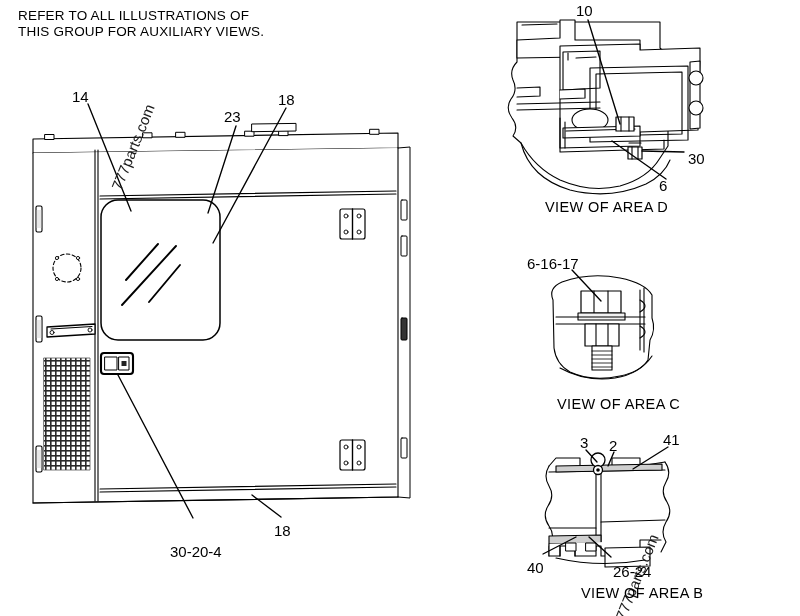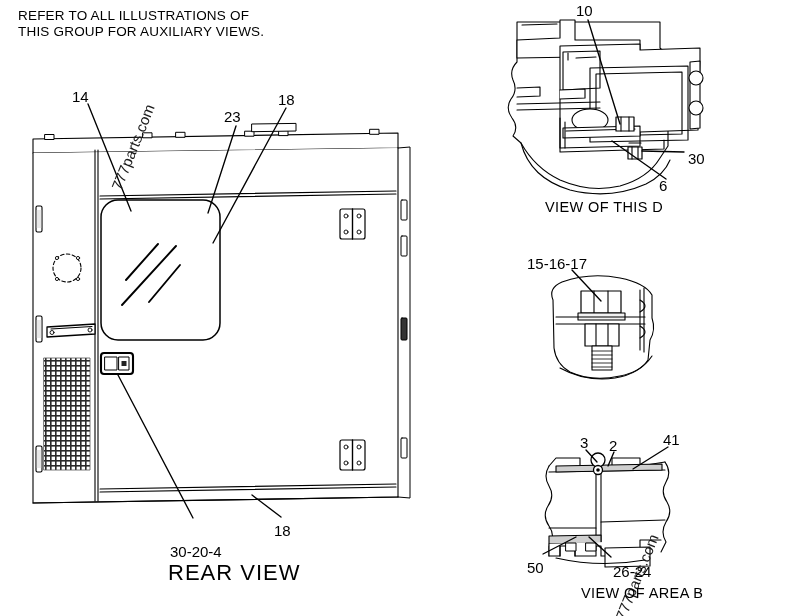--- a/index.html
+++ b/index.html
@@ -320,29 +320,29 @@
 
   <div class="watermark" id="wm1">777parts.com</div>
   <div class="watermark" id="wm2">777parts.com</div>
 
   <div class="callout" style="left:72px;top:88px;">14</div>
   <div class="callout" style="left:224px;top:108px;">23</div>
   <div class="callout" style="left:278px;top:91px;">18</div>
   <div class="callout" style="left:170px;top:522px;margin-top:21px;">30-20-4</div>
   <div class="callout" style="left:274px;top:522px;">18</div>
 
-  <div class="mainlabel" style="left:168px;top:560px;">REAR VIEW</div>
 
   <div class="callout" style="left:576px;top:2px;">10</div>
   <div class="callout" style="left:688px;top:150px;">30</div>
   <div class="callout" style="left:659px;top:177px;">6</div>
-  <div class="viewlabel" style="left:545px;top:199px;">VIEW OF THIS D</div>
-
-  <div class="callout" style="left:527px;top:255px;">15-16-17</div>
+  <div class="viewlabel" style="left:545px;top:199px;">VIEW OF AREA D</div>
+
+  <div class="callout" style="left:527px;top:255px;">6-16-17</div>
+  <div class="viewlabel" style="left:557px;top:396px;">VIEW OF AREA C</div>
 
   <div class="callout" style="left:580px;top:434px;">3</div>
   <div class="callout" style="left:609px;top:437px;">2</div>
   <div class="callout" style="left:663px;top:431px;">41</div>
-  <div class="callout" style="left:527px;top:559px;">50</div>
+  <div class="callout" style="left:527px;top:559px;">40</div>
   <div class="callout" style="left:613px;top:563px;">26-24</div>
   <div class="viewlabel" style="left:581px;top:585px;">VIEW OF AREA B</div>
 
 </div>
 
 </body></html>

